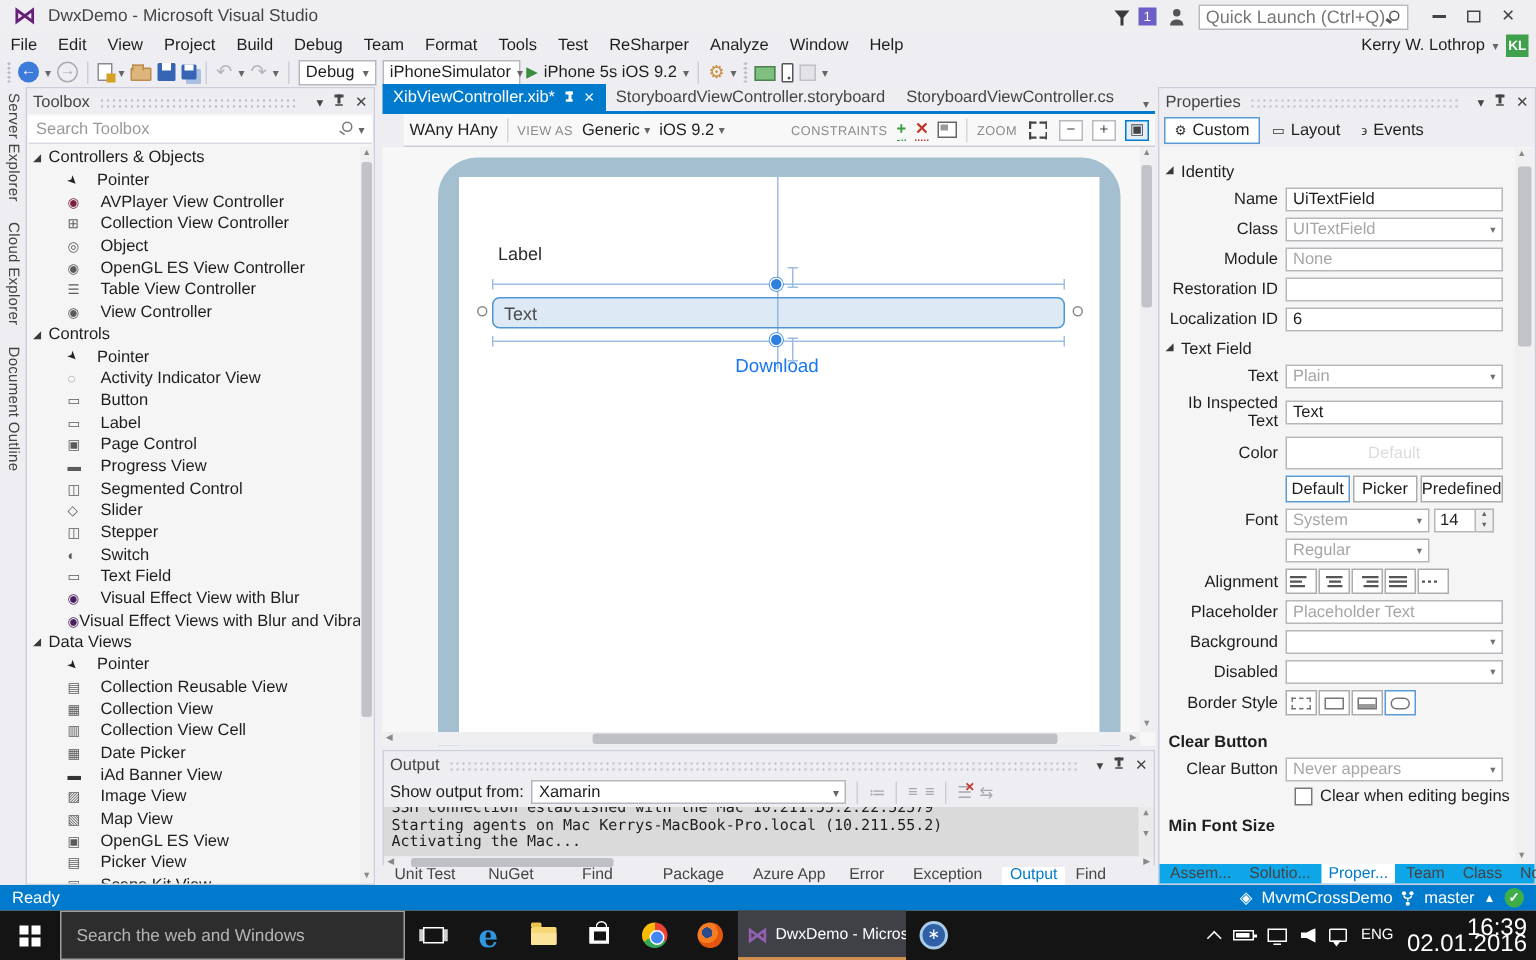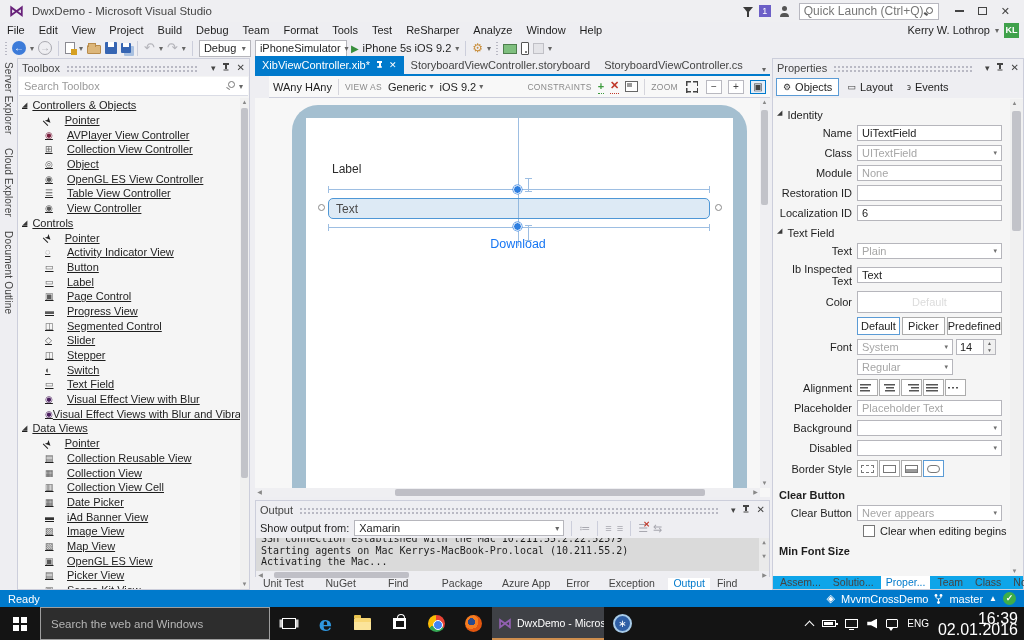--- a/index.html
+++ b/index.html
@@ -75,21 +75,21 @@
   .pin-icon::after { content:""; position:absolute; left:1px; top:0; width:6px; height:2px; background:#444; box-shadow:0 6px 0 -0.5px #444; }
   .ph-close { font-size:10px; margin-left:7px; }
 
   
   .toolbox { left:17px; top:58px; width:233px; bottom:50px; }
   .tbx-search { height:19px; margin:1px 1px 0 1px; background:#fff; border-bottom:1px solid #DADCE5; display:flex; align-items:center; padding:0 5px; color:#9A9A9A; }
   .tbx-mag { margin-left:auto; position:relative; width:10px; height:10px; }
   .tbx-mag::before { content:""; position:absolute; left:2px; top:0; width:5px; height:5px; border:1.3px solid #777; border-radius:50%; }
   .tbx-mag::after { content:""; position:absolute; left:0; top:7px; width:4px; height:1.4px; background:#777; transform:rotate(35deg); }
   .tbx-list { position:absolute; top:39px; bottom:0; left:0; right:9px; overflow:hidden; background:#F5F5F5; }
-  .tbx-row { height:14.7px; display:flex; align-items:center; white-space:nowrap;text-decoration:underline; }
+  .tbx-row { height:14.7px; display:flex; align-items:center; white-space:nowrap; }
   .tbx-section { padding-left:4px; gap:5px; }
   .tri { color:#3a3a3a; font-size:7px; }
   .tbx-item { padding-left:27px; gap:0; }
   .tbx-ic { width:22px; color:#5a5a5a; font-size:9px; text-align:left; }
   .rot45 { transform:rotate(45deg); display:inline-block; width:auto; color:#222; margin-right:13px; font-size:8px; }
   .c-maroon { color:#7A1F3D; }
   .c-purple { color:#4A1E5E; }
   .c-dark { color:#333; }
   .vscroll { position:absolute; top:39px; bottom:0; right:0; width:9px; background:#F0F0F0; }
   .vs-up, .vs-down { position:absolute; left:0; width:9px; height:9px; color:#888; font-size:6px; text-align:center; line-height:9px; }
@@ -618,21 +618,21 @@
     <div class="phead">
       <span>Properties</span>
       <span class="dots"></span>
       <span class="ph-ic">▾</span>
       <span class="pin-icon"></span>
       <span class="ph-close">✕</span>
     </div>
     <div class="ptabs" id="prop-tabs">
         <div class="ptab active">
           <span class="ptab-ic">⚙</span>
-          <span>Objects</span>
+          <span>Custom</span>
         </div>
         <div class="ptab">
           <span class="ptab-ic">▭</span>
           <span>Layout</span>
         </div>
         <div class="ptab">
           <span class="ptab-ic">϶</span>
           <span>Events</span>
         </div>
       </div>

